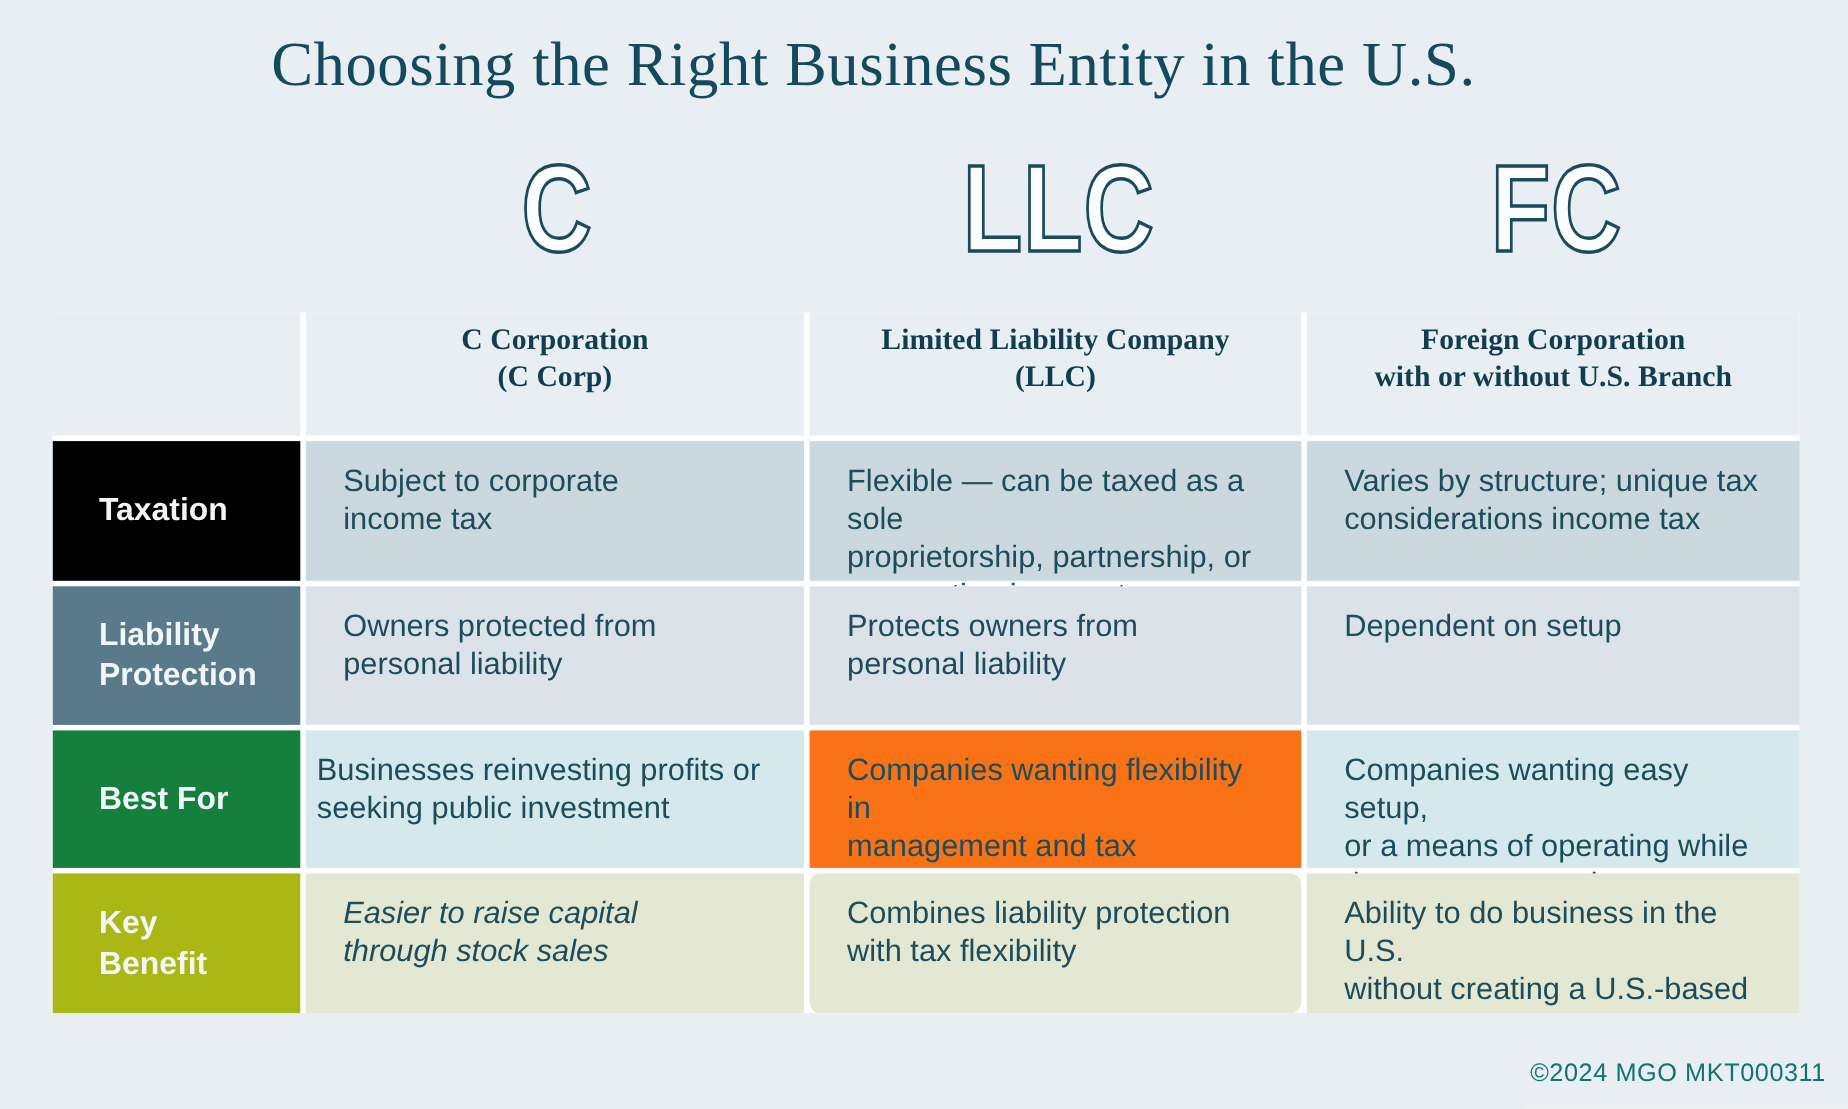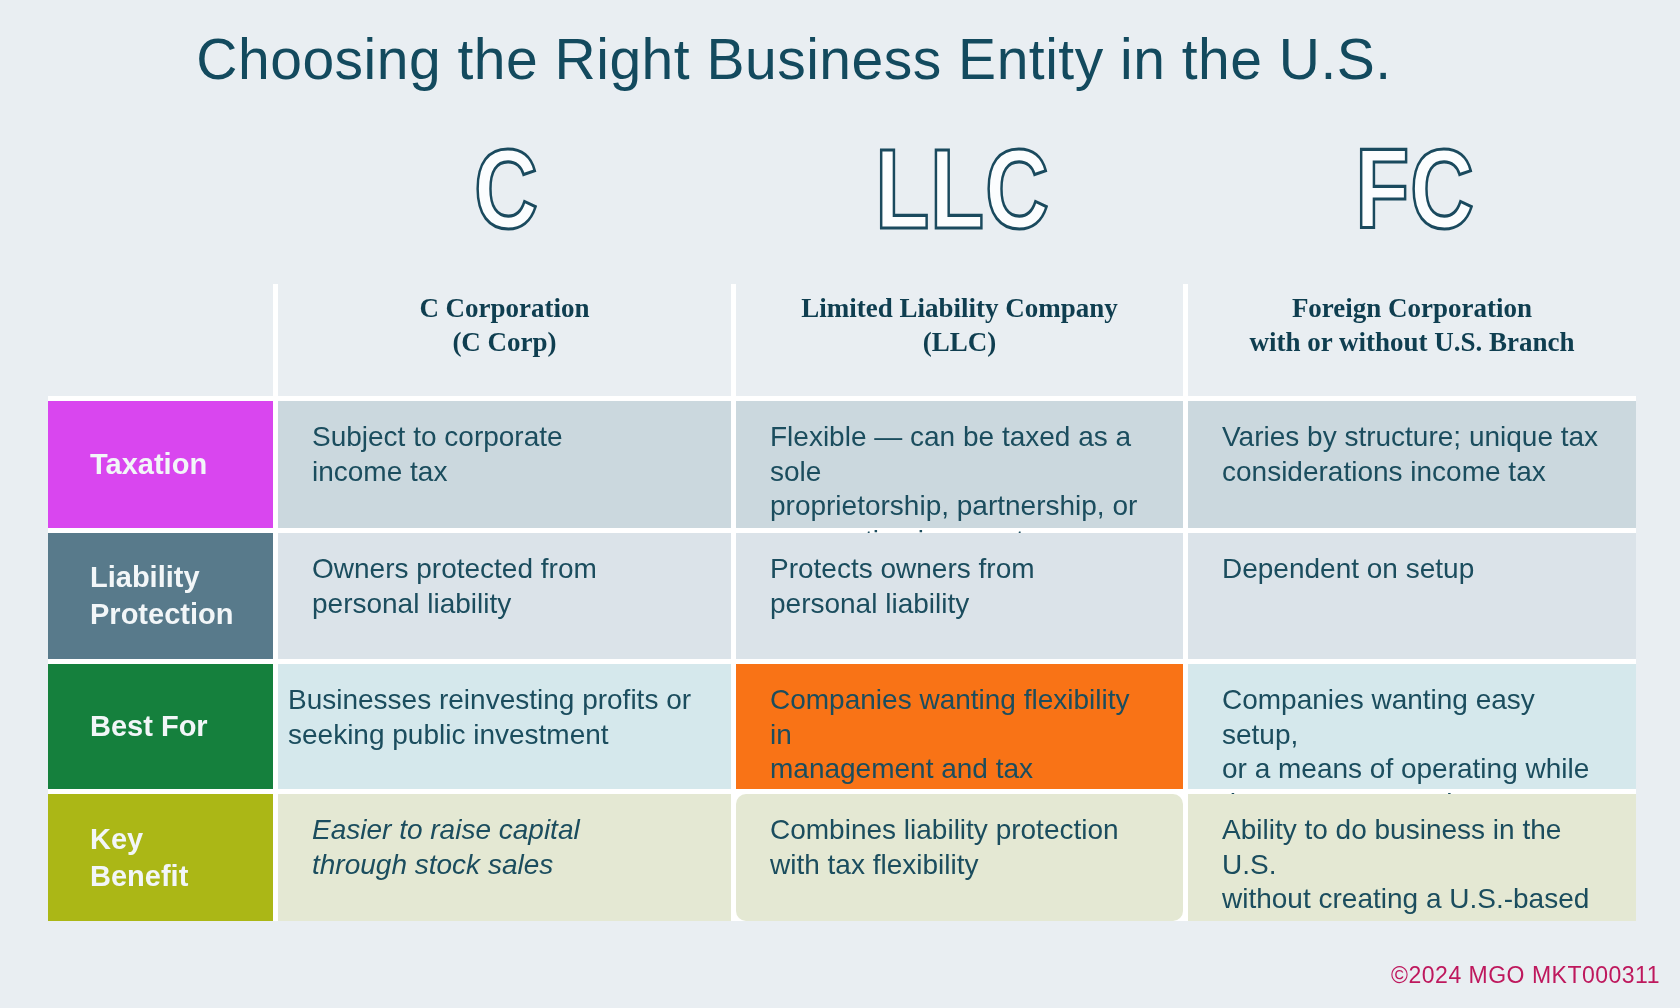--- a/index.html
+++ b/index.html
@@ -9,21 +9,21 @@
     background: #e9eef2;
     font-family: "Liberation Sans", "DejaVu Sans", sans-serif;
     overflow: hidden;
   }
 
   .page-title {
     position: absolute;
     top: 26px; left: 0;
     width: 1588px;
     text-align: center;
-    font-family: Liberation Sans, sans-serif;
+    font-family: Liberation Serif, serif;
     font-size: 57px;
     font-weight: 400;
     color: #134a5e;
     letter-spacing: 0.5px;
   }
 
   .letters { position: absolute; top: 136px; left: 0; width: 1680px; height: 115px; }
   .letter-slot { position: absolute; top: 0; width: 360px; text-align: center; }
   .letter-slot span {
     display: inline-block;
@@ -78,21 +78,21 @@
     color: #1b4d5e;
     font-size: 28px;
     line-height: 34.5px;
     white-space: pre-line;
   }
 
   .copyright {
     position: absolute;
     top: 962px; right: 20px;
     font-size: 23px;
-    color: #be185d;
+    color: #0f766e;
     letter-spacing: 0.5px;
   }
 </style>
 </head>
 <body>
 
 <h1 class="page-title">Choosing the Right Business Entity in the U.S.</h1>
 
 <div class="letters">
   <div class="letter-slot slot-c">
@@ -115,21 +115,21 @@
   </div>
   <div class="h-cell">
     <div>Limited Liability Company</div>
     <div>(LLC)</div>
   </div>
   <div class="h-cell">
     <div>Foreign Corporation</div>
     <div>with or without U.S. Branch</div>
   </div>
 
-  <div class="label-cell" style="background-color: #d946ef;">Taxation</div>
+  <div class="label-cell" style="background-color: #000000;">Taxation</div>
   <div class="body-cell" style="background-color: rgb(203, 216, 222);">Subject to corporate
 income tax</div>
   <div class="body-cell" style="background-color: rgb(203, 216, 222);">Flexible — can be taxed as a sole
 proprietorship, partnership, or
 corporation income tax</div>
   <div class="body-cell" style="background-color: rgb(203, 216, 222);">Varies by structure; unique tax
 considerations income tax</div>
 
   <div class="label-cell" style="background-color: rgb(88, 122, 139);">Liability
 Protection</div>

